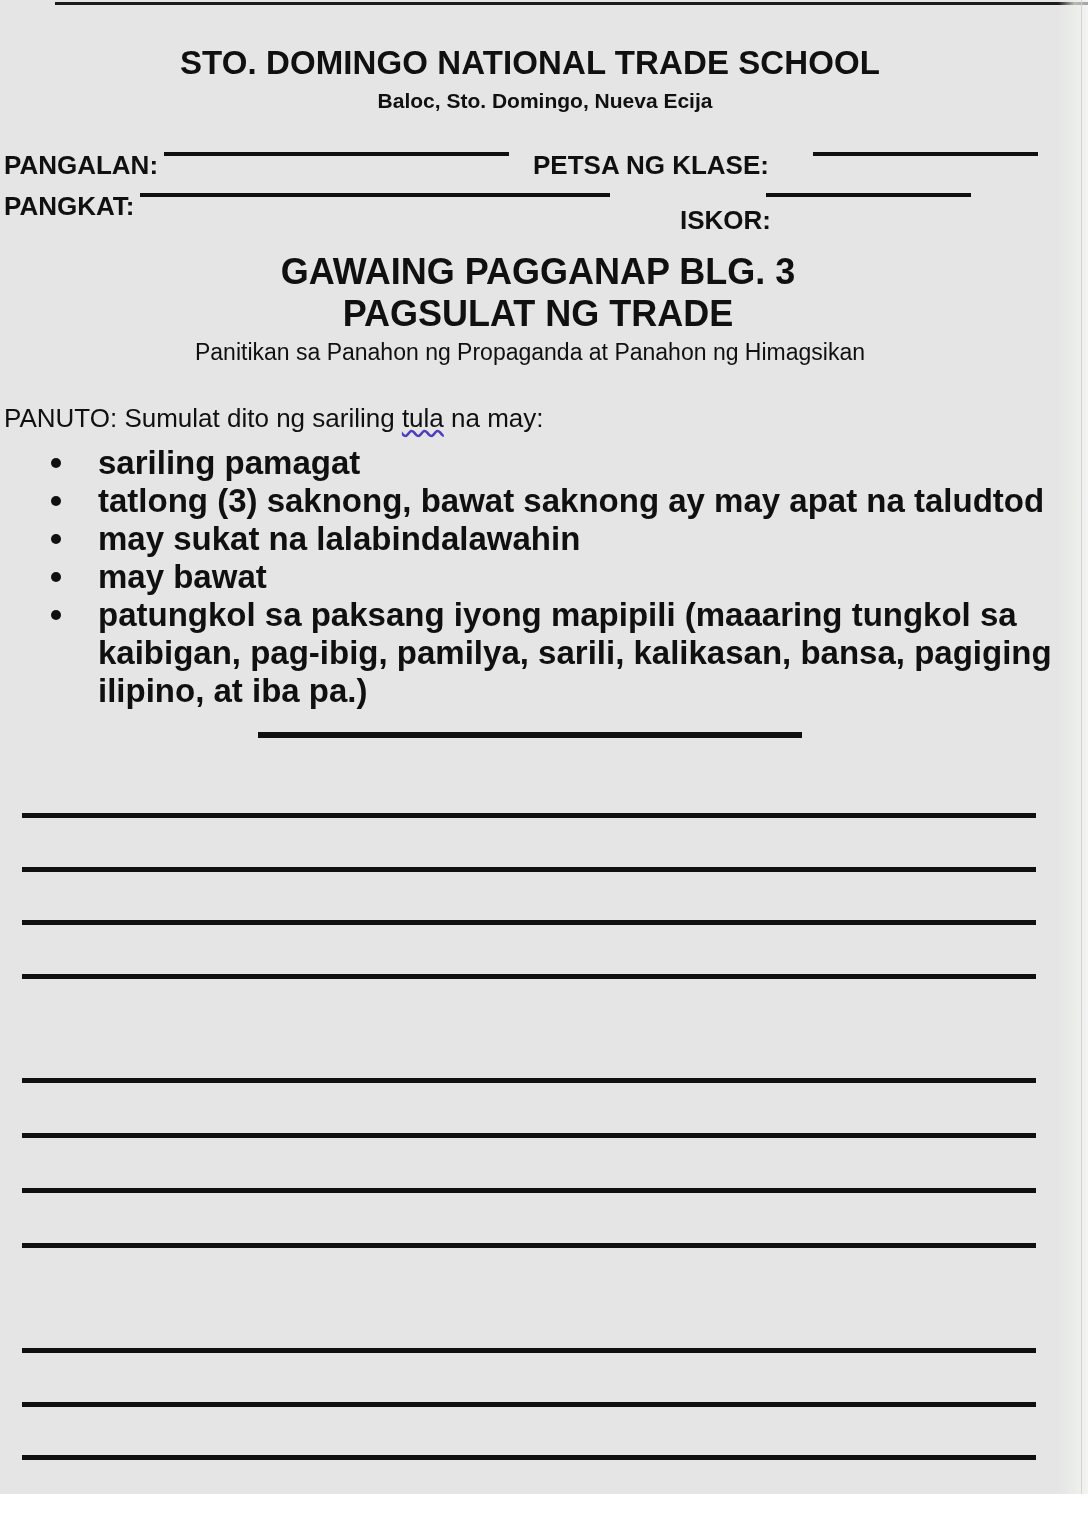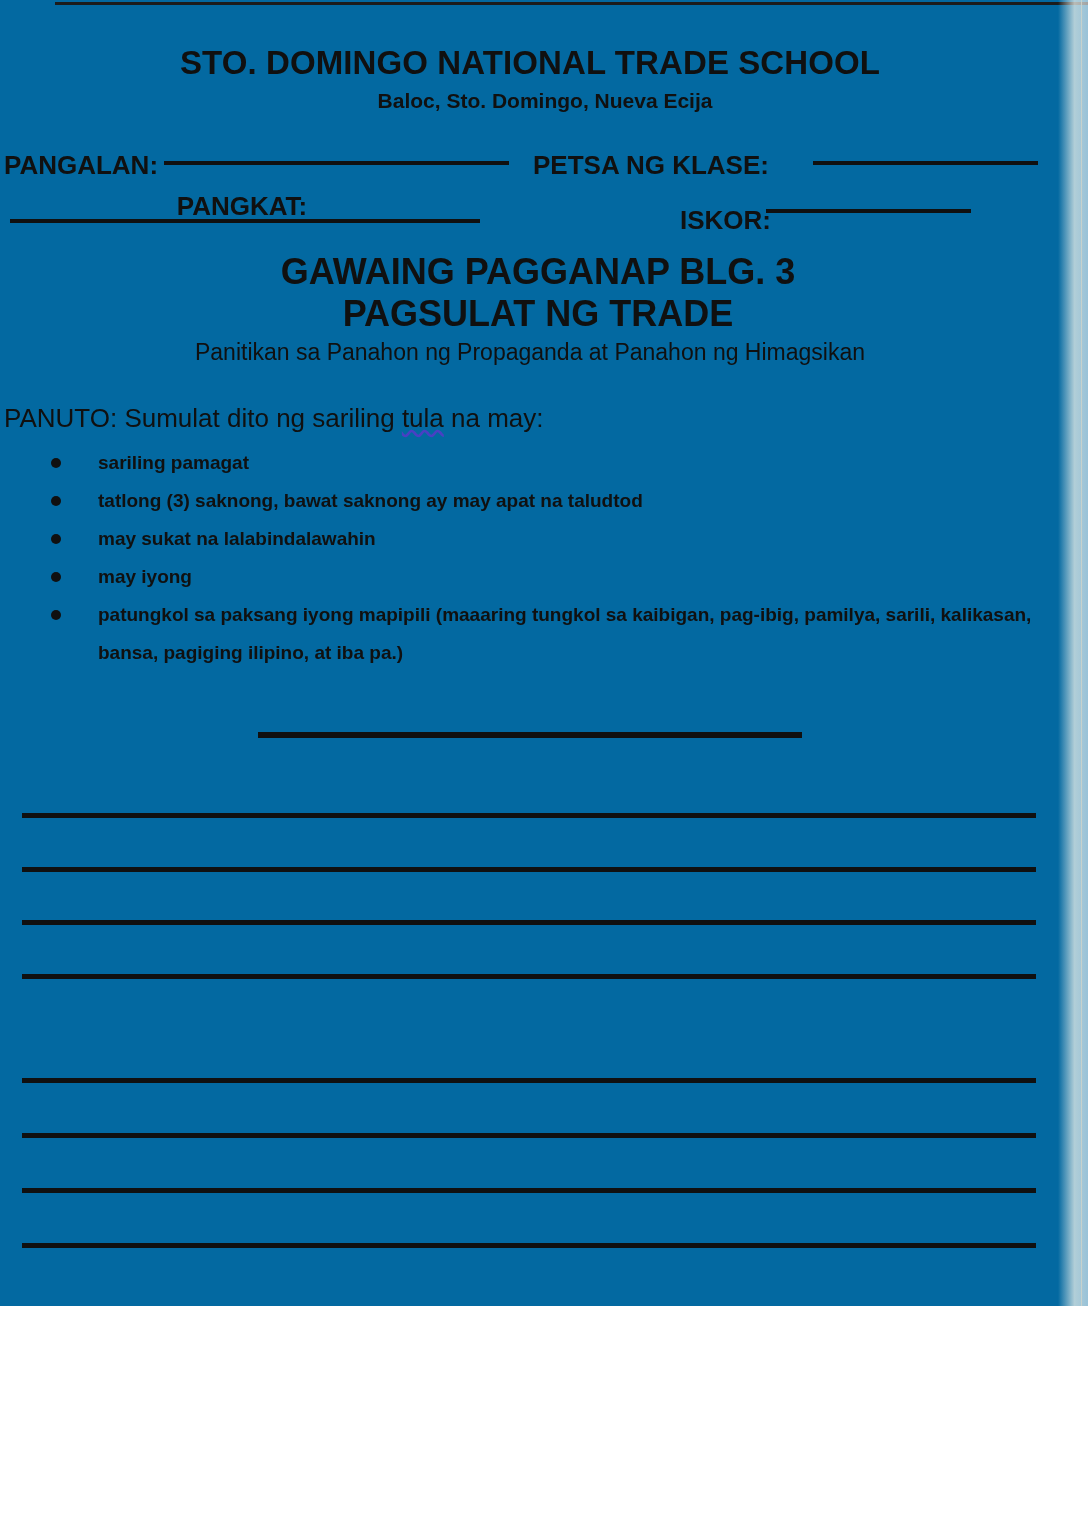--- a/index.html
+++ b/index.html
@@ -5,22 +5,22 @@
 <style>
   html, body {
     margin: 0;
     padding: 0;
     background: #ffffff;
   }
 
   .page {
     position: relative;
     width: 1088px;
-    height: 1306px;
-    background: #0369a1;
+    height: 1494px;
+    background: #e5e5e5;
     overflow: hidden;
     font-family: "Liberation Sans", "DejaVu Sans", sans-serif;
     color: #101010;
     box-sizing: border-box;
   }
 
   
   .scan-top-border {
     position: absolute;
     left: 55px;
@@ -65,41 +65,41 @@
     width: 1060px;
     text-align: center;
     font-size: 21px;
     font-weight: bold;
   }
 
   
   .field {
     position: absolute;
     display: flex;
-    align-items: center;
+    align-items: flex-start;
     font-size: 26px;
     font-weight: bold;
     white-space: nowrap;
   }
   .field-label { line-height: 1; }
   .field-rule {
     display: inline-block;
     height: 0;
     border-bottom: 4px solid #101010;
     margin-left: 6px;
     margin-bottom: 4px;
   }
 
   .field-pangalan { left: 4px;   top: 152px; }
   .field-pangalan .field-rule { width: 345px; }
 
   .field-petsa    { left: 533px; top: 152px; gap: 38px; }
   .field-petsa .field-rule { width: 225px; }
 
-  .field-pangkat  { left: 4px;   top: 193px; flex-direction: column; }
+  .field-pangkat  { left: 4px;   top: 193px; }
   .field-pangkat .field-rule { width: 470px; }
 
   .field-iskor    { left: 680px; top: 193px; }
   .field-iskor .field-label { display: inline-block; width: 80px; text-align: right; margin-top: 14px; }
   .field-iskor .field-rule { width: 205px; }
 
   
   .activity-title {
     position: absolute;
     left: 8px;
@@ -139,21 +139,21 @@
 
   .bullet-list {
     position: absolute;
     left: 0;
     top: 444px;
     width: 1070px;
   }
   .bullet-item {
     position: relative;
     padding-left: 98px;
-    font-size: 19px;
+    font-size: 33px;
     font-weight: bold;
     line-height: 38px;
     margin-bottom: 0;
   }
   .bullet-item .dot {
     position: absolute;
     left: 51px;
     top: 14px;
     width: 10px;
     height: 10px;
@@ -228,21 +228,21 @@
     <div class="bullet-item">
       <span class="dot"></span>
       <span>tatlong (3) saknong, bawat saknong ay may apat na taludtod</span>
     </div>
     <div class="bullet-item">
       <span class="dot"></span>
       <span>may sukat na lalabindalawahin</span>
     </div>
     <div class="bullet-item">
       <span class="dot"></span>
-      <span>may iyong</span>
+      <span>may bawat</span>
     </div>
     <div class="bullet-item">
       <span class="dot"></span>
       <span>patungkol sa paksang iyong mapipili (maaaring tungkol sa kaibigan, pag-ibig, pamilya, sarili, kalikasan, bansa, pagiging ilipino, at iba pa.)</span>
     </div>
   </div>
 
   <div class="title-rule"></div>
 
   <div id="write-lines">

